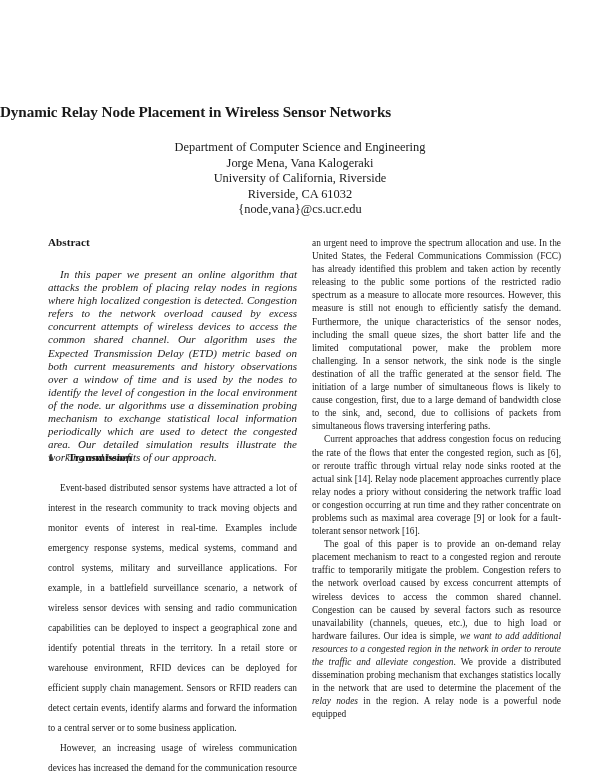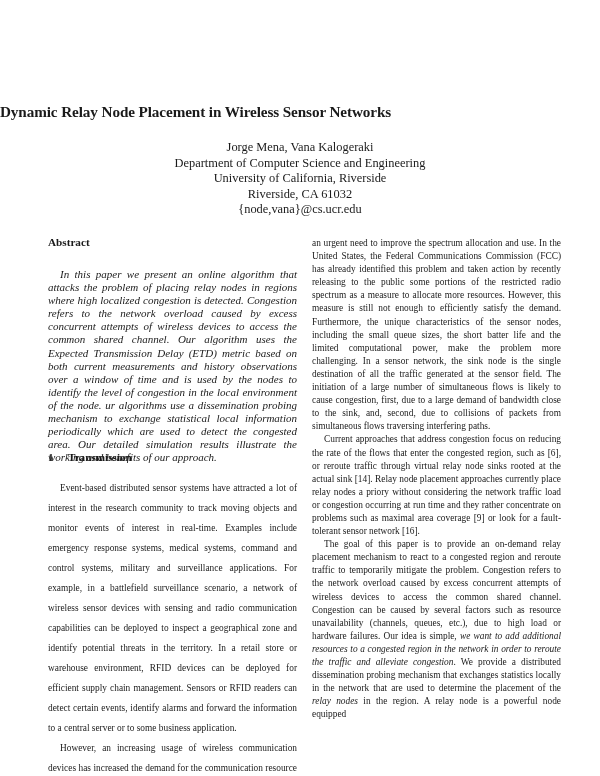--- a/index.html
+++ b/index.html
@@ -23,22 +23,22 @@
   p { margin: 0; text-indent: 12px; }
   p.noindent { text-indent: 0; }
   em { font-style: italic; }
 </style>
 </head>
 <body>
 
 <div class="title">Dynamic Relay Node Placement in Wireless Sensor Networks</div>
 
 <div class="authors">
+  <div>Department of Computer Science and Engineering</div>
   <div>Jorge Mena, Vana Kalogeraki</div>
-  <div>Department of Computer Science and Engineering</div>
   <div>University of California, Riverside</div>
   <div>Riverside, CA 61032</div>
   <div>{node,vana}@cs.ucr.edu</div>
 </div>
 
 <div class="abstract-heading">Abstract</div>
 <div class="abstract-body">
   <p>In this paper we present an online algorithm that attacks the problem of placing relay nodes in regions where high localized congestion is detected. Congestion refers to the network overload caused by excess concurrent attempts of wireless devices to access the common shared channel. Our algorithm uses the Expected Transmission Delay (ETD) metric based on both current measurements and history observations over a window of time and is used by the nodes to identify the level of congestion in the local environment of the node. ur algorithms use a dissemination probing mechanism to exchange statistical local information periodically which are used to detect the congested area. Our detailed simulation results illustrate the working and benefits of our approach.</p>
 </div>
 

